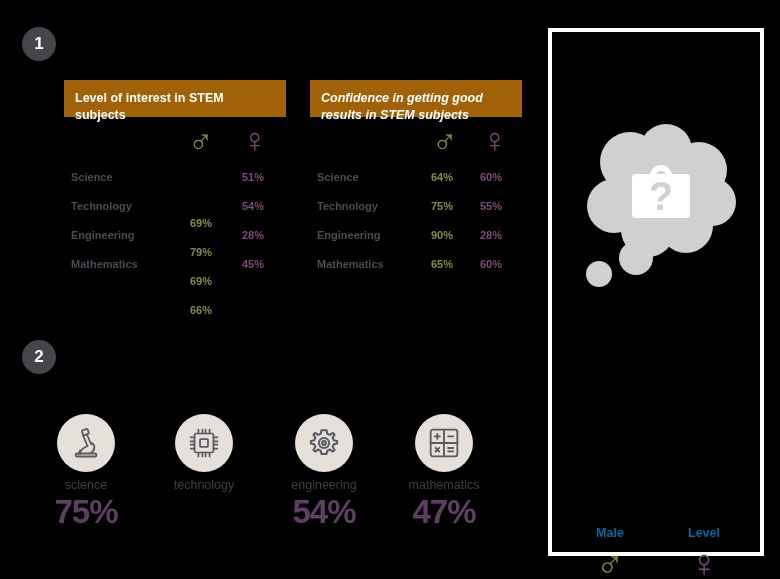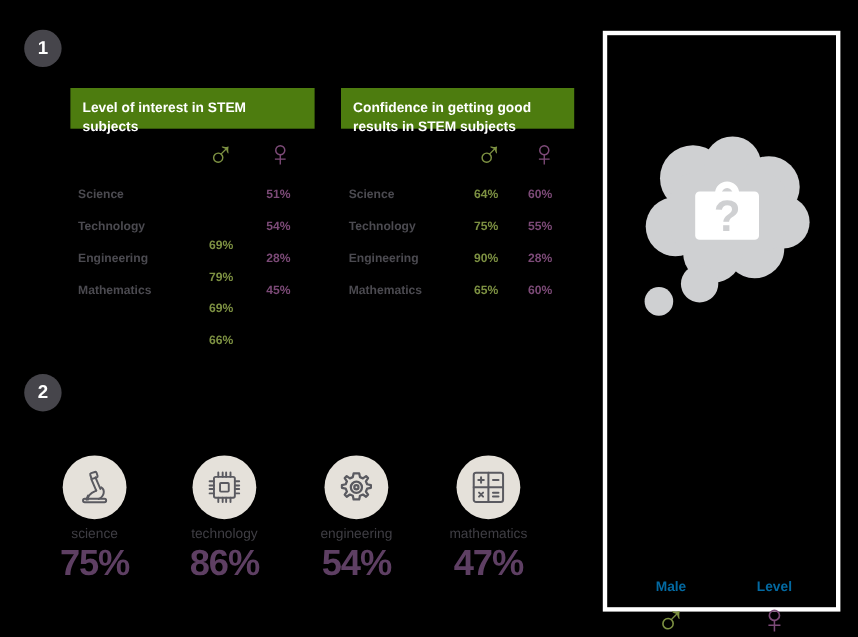--- a/index.html
+++ b/index.html
@@ -17,26 +17,26 @@
   #badge1{left:22px;top:27px;}
   #badge2{left:22px;top:340px;}
   #badge3{left:562px;top:43px;}
 
   
   .table-block{position:absolute;}
   #table1{left:64px;top:80px;width:222px;}
   #table2{left:310px;top:80px;width:212px;}
 
   .tbl-head{
-    background:#4d7c0f;color:#ffffff;
+    background:#a16207;color:#ffffff;
     font-size:12.5px;font-weight:bold;line-height:1.35;
     padding:10px 11px 11px 11px;box-sizing:border-box;
   }
   #table1 .tbl-head{height:37px;}
-  #table2 .tbl-head{height:37px;}
+  #table2 .tbl-head{height:37px;font-style:italic;}
 
   .sym-row{height:52px;position:relative;}
   .sym{
     position:absolute;top:6px;font-size:34px;line-height:34px;font-weight:bold;
   }
   .sym.male{color:#7d9142;}
   .sym.female{color:#7c4a77;}
   #table1 .sym.male{left:124px;}
   #table1 .sym.female{left:178px;}
   #table2 .sym.male{left:122px;}
@@ -174,21 +174,20 @@
       <svg width="38" height="38" viewBox="0 0 48 48" fill="none" stroke="#5a5a60" stroke-width="2.2" stroke-linecap="round" stroke-linejoin="round">
         <rect x="12" y="12" width="24" height="24" rx="2"></rect>
         <rect x="19" y="19" width="10" height="10" rx="1"></rect>
         <path d="M17 12V7M22 12V7M26 12V7M31 12V7"></path>
         <path d="M17 36v5M22 36v5M26 36v5M31 36v5"></path>
         <path d="M12 17H7M12 22H7M12 26H7M12 31H7"></path>
         <path d="M36 17h5M36 22h5M36 26h5M36 31h5"></path>
       </svg>
     </div>
     <div class="name">technology</div>
-    <div class="pct">86%</div>
   </div>
 
   <div class="subj">
     <div class="circ">
       <svg width="38" height="38" viewBox="0 0 48 48" fill="none" stroke="#5a5a60" stroke-width="2.6" stroke-linecap="round" stroke-linejoin="round">
         <path d="M24 8 l3.2 0 .9 4.3 3.4 1.4 3.6-2.5 2.3 2.3-2.5 3.6 1.4 3.4 4.3 .9 0 3.2-4.3 .9-1.4 3.4 2.5 3.6-2.3 2.3-3.6-2.5-3.4 1.4-.9 4.3-3.2 0-3.2 0-.9-4.3-3.4-1.4-3.6 2.5-2.3-2.3 2.5-3.6-1.4-3.4-4.3-.9 0-3.2 4.3-.9 1.4-3.4-2.5-3.6 2.3-2.3 3.6 2.5 3.4-1.4 .9-4.3 3.2 0z"></path>
         <circle cx="24" cy="24" r="6.4"></circle>
         <circle cx="24" cy="24" r="2.4"></circle>
       </svg>
     </div>

